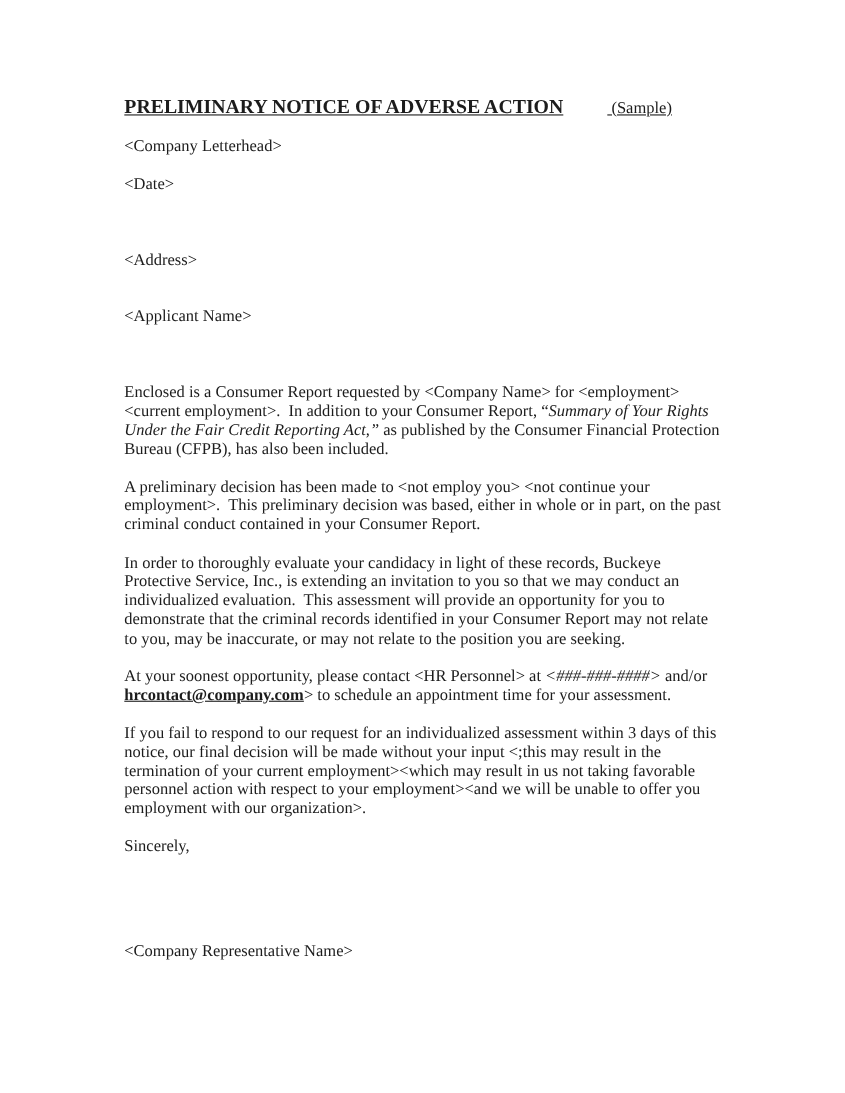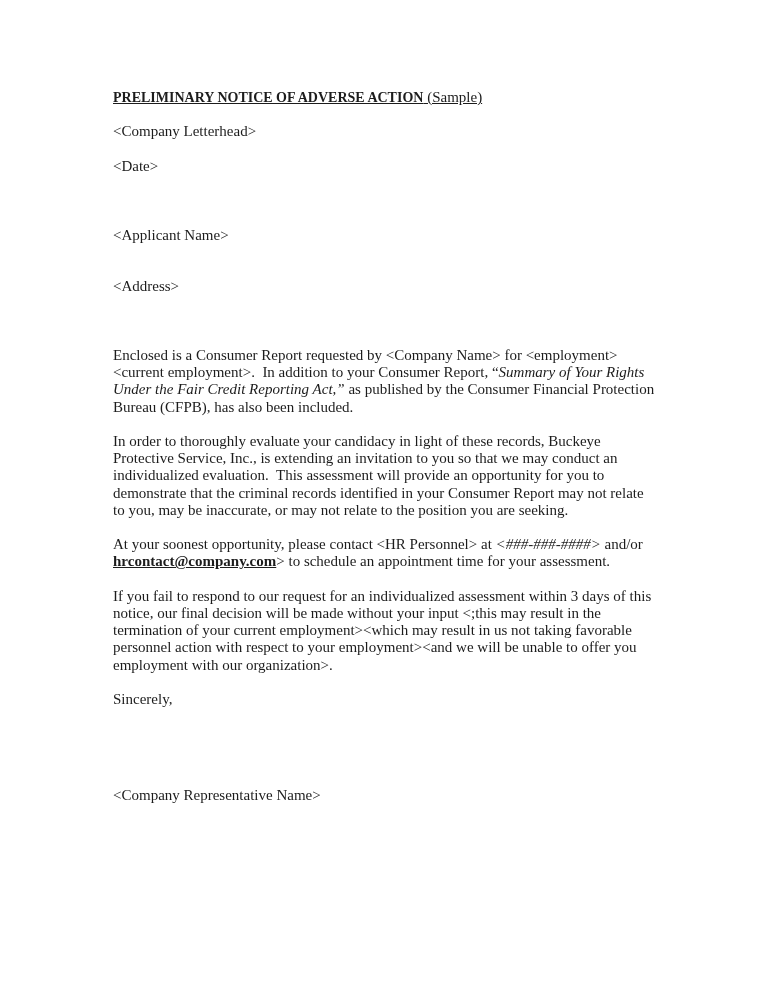--- a/index.html
+++ b/index.html
@@ -19,46 +19,47 @@
   }
   .para {
     font-size: 15px;
     line-height: 17.2px;
     white-space: pre-wrap;
     margin: 0 0 17.2px 0;
     text-align: left;
   }
   .title-line { margin-bottom: 17.2px; }
   .title-underline { text-decoration: underline; }
-  .title-main { font-weight: bold; font-size: 14px; line-height: 17.2px; }
-  .title-suffix { font-weight: normal; font-size: 15px; line-height: 17.2px; }
+  .title-main { font-weight: bold; font-size: 18px; line-height: 17.2px; }
+  .title-suffix { font-weight: normal; font-size: 15px; line-height: 17.2px; padding-left: 40px; }
   .italic { font-style: italic; }
   .email-link { text-decoration: underline; color: inherit; cursor: pointer; font-weight: bold; }
   .closing-gap { margin-bottom: 44px; }
   .tight div { font-size: 15px; line-height: 17.2px; white-space: pre-wrap; }
 </style>
 </head>
 <body>
 
 <div class="page">
 
   <p class="para title-line"><span class="title-underline"><span class="title-main">PRELIMINARY NOTICE OF ADVERSE ACTION</span><span class="title-suffix"> (Sample)</span></span></p>
 
   <p class="para">&lt;Company Letterhead&gt;</p>
 
   <p class="para">&lt;Date&gt;</p>
 
   <div class="para tight">
+    <div>&lt;Address&gt;</div>
     <div>&lt;Applicant Name&gt;</div>
-    <div>&lt;Address&gt;</div>
   </div>
 
 
   <p class="para"><span>Enclosed is a Consumer Report requested by &lt;Company Name&gt; for &lt;employment&gt; &lt;current employment&gt;.  In addition to your Consumer Report, “</span><span class="italic">Summary of Your Rights Under the Fair Credit Reporting Act,”</span><span> as published by the Consumer Financial Protection Bureau (CFPB), has also been included.</span></p>
 
+  <p class="para">A preliminary decision has been made to &lt;not employ you&gt; &lt;not continue your employment&gt;.  This preliminary decision was based, either in whole or in part, on the past criminal conduct contained in your Consumer Report.</p>
 
   <p class="para">In order to thoroughly evaluate your candidacy in light of these records, Buckeye Protective Service, Inc., is extending an invitation to you so that we may conduct an individualized evaluation.  This assessment will provide an opportunity for you to demonstrate that the criminal records identified in your Consumer Report may not relate to you, may be inaccurate, or may not relate to the position you are seeking.</p>
 
   <p class="para"><span>At your soonest opportunity, please contact &lt;HR Personnel&gt; at </span><span class="italic">&lt;###-###-####&gt;</span><span> and/or </span><span class="email-link">hrcontact@company.com</span><span>&gt; to schedule an appointment time for your assessment.</span></p>
 
   <p class="para">If you fail to respond to our request for an individualized assessment within 3 days of this notice, our final decision will be made without your input &lt;;this may result in the termination of your current employment&gt;&lt;which may result in us not taking favorable personnel action with respect to your employment&gt;&lt;and we will be unable to offer you employment with our organization&gt;.</p>
 
   <p class="para closing-gap">Sincerely,</p>
 
   <div class="para tight">

